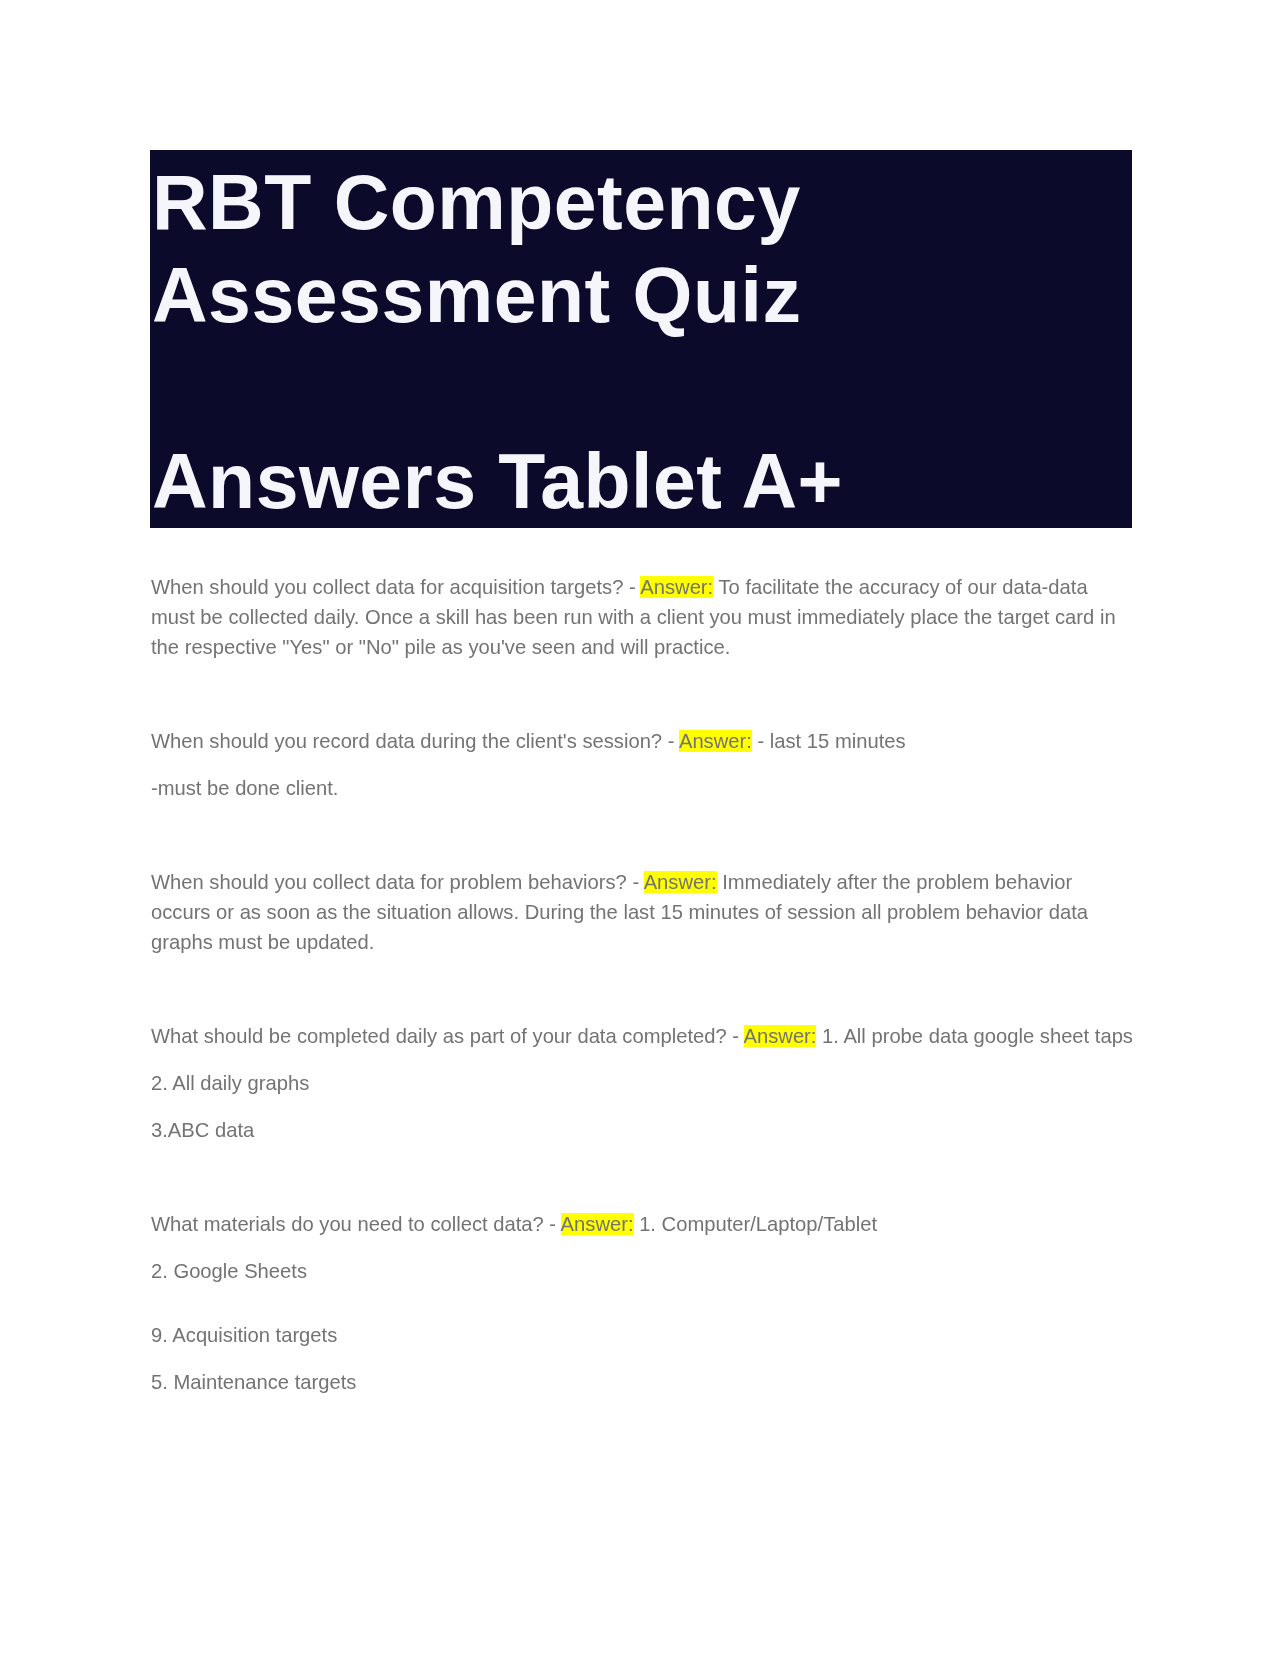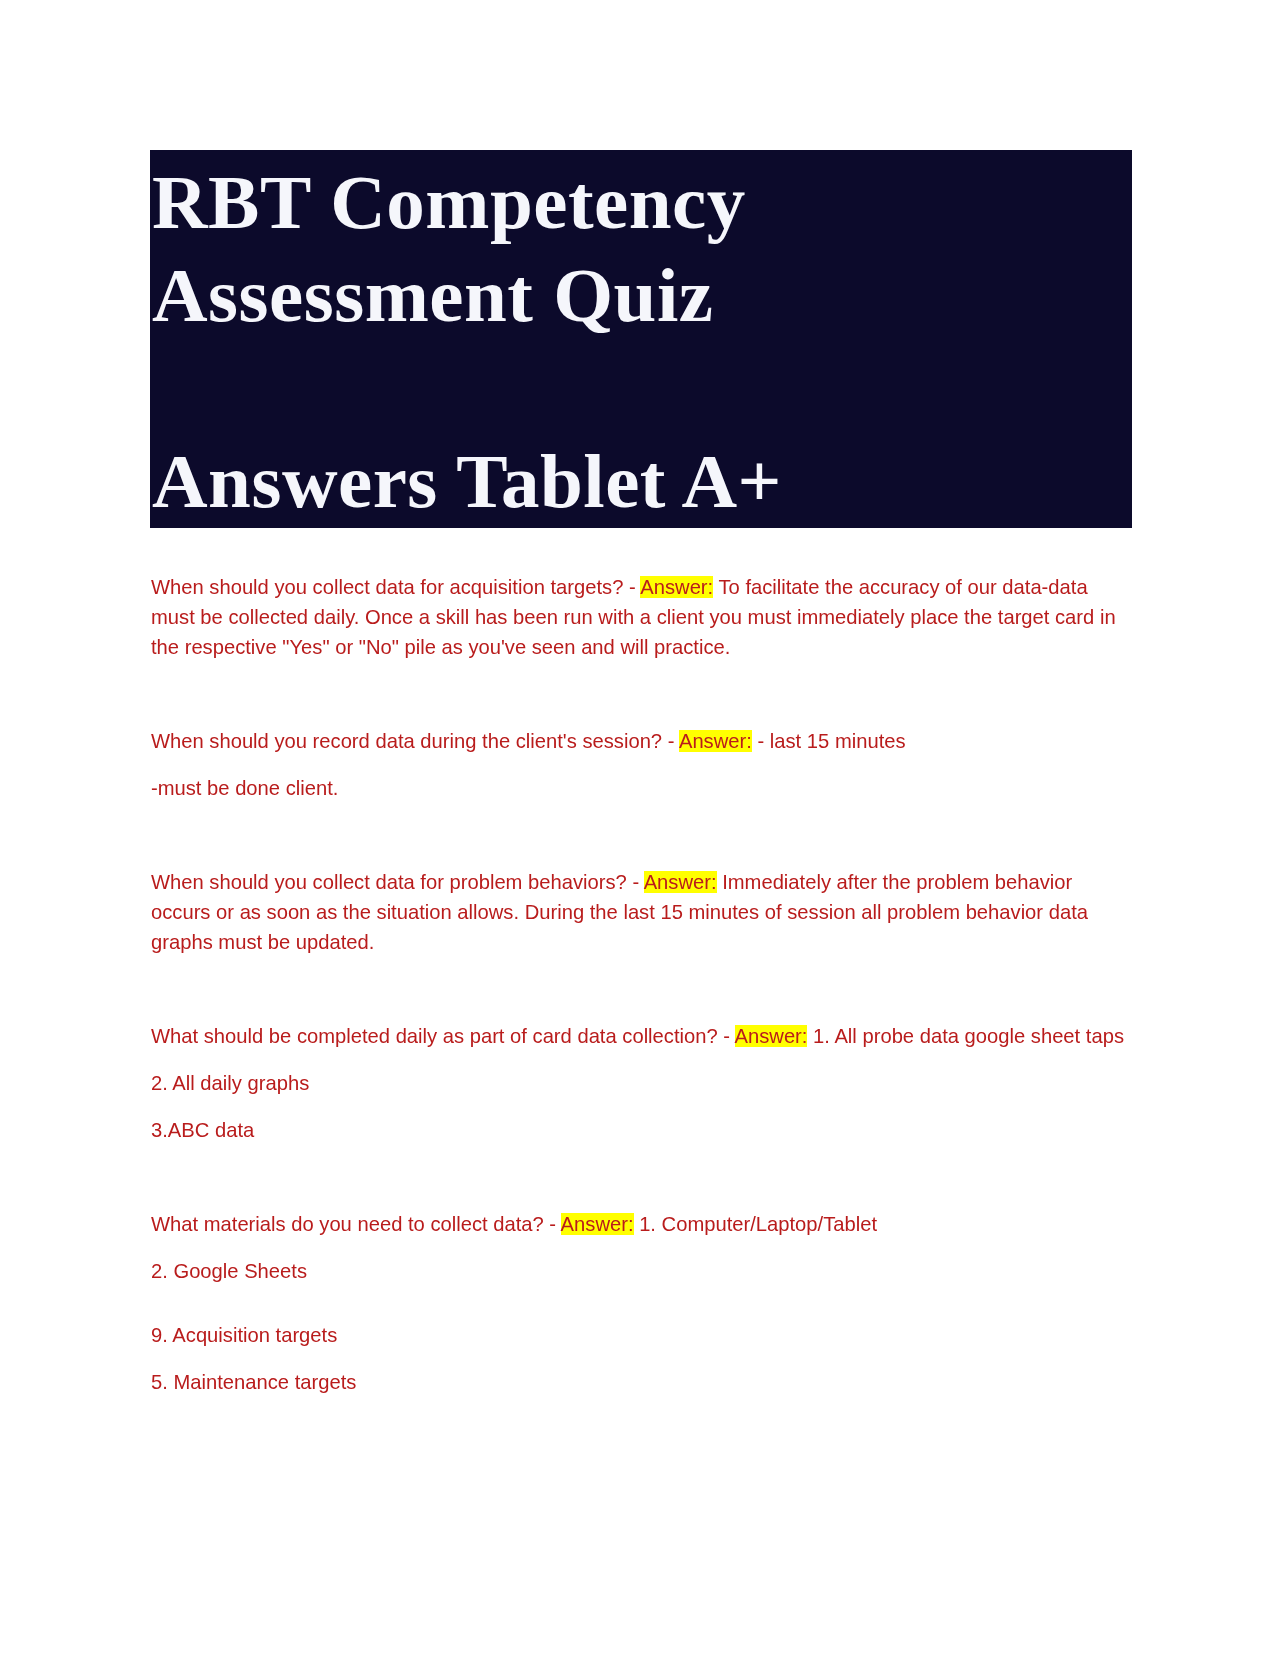--- a/index.html
+++ b/index.html
@@ -4,25 +4,25 @@
   <style>
     html, body { margin: 0; padding: 0; background: #ffffff; }
     body { width: 1280px; height: 1656px; position: relative; overflow: hidden; font-family: "Liberation Sans", sans-serif; color: #111111; }
     .page { position: absolute; left: 0; top: 0; width: 1280px; height: 1656px; background: #ffffff; }
     .title-banner {
       position: absolute; left: 150px; top: 150px; width: 982px; height: 378px;
       background: #0c0a2b; box-sizing: border-box;
     }
     .title-text {
       margin: 0; padding: 6px 0 0 2px;
-      font-family: Liberation Serif, serif; font-weight: bold;
+      font-family: Liberation Sans, sans-serif; font-weight: bold;
       font-size: 77px; line-height: 93px; color: #f5f6fb; letter-spacing: 0.5px;
     }
     .content { position: absolute; left: 151px; top: 572px; width: 985px; }
-    .para { margin: 0; font-family: "Liberation Sans", sans-serif; font-size: 20.2px; line-height: 30px; color: #b91c1c; }
+    .para { margin: 0; font-family: "Liberation Sans", sans-serif; font-size: 20.2px; line-height: 30px; color: #737373; }
     .hl { background: #ffff00; }
     .q-block { margin-bottom: 0; }
     .gap-big { height: 64px; }
     .gap-small { height: 17px; }
   </style>
 </head>
 <body>
 
 <div class="page">
 
@@ -48,21 +48,21 @@
       <p class="para">-must be done client.</p>
     </div>
     <div class="gap-big"></div>
 
     <div class="q-block">
       <p class="para"><span>When should you collect data for problem behaviors? - </span><span class="hl">Answer:</span><span> Immediately after the problem behavior occurs or as soon as the situation allows. During the last 15 minutes of session all problem behavior data graphs must be updated.</span></p>
     </div>
     <div class="gap-big"></div>
 
     <div class="q-block">
-      <p class="para"><span>What should be completed daily as part of card data collection? - </span><span class="hl">Answer:</span><span> 1. All probe data google sheet taps</span></p>
+      <p class="para"><span>What should be completed daily as part of your data completed? - </span><span class="hl">Answer:</span><span> 1. All probe data google sheet taps</span></p>
       <div class="gap-small"></div>
       <p class="para">2. All daily graphs</p>
       <div class="gap-small"></div>
       <p class="para">3.ABC data</p>
     </div>
     <div class="gap-big"></div>
 
     <div class="q-block">
       <p class="para"><span>What materials do you need to collect data? - </span><span class="hl">Answer:</span><span> 1. Computer/Laptop/Tablet</span></p>
       <div class="gap-small"></div>

